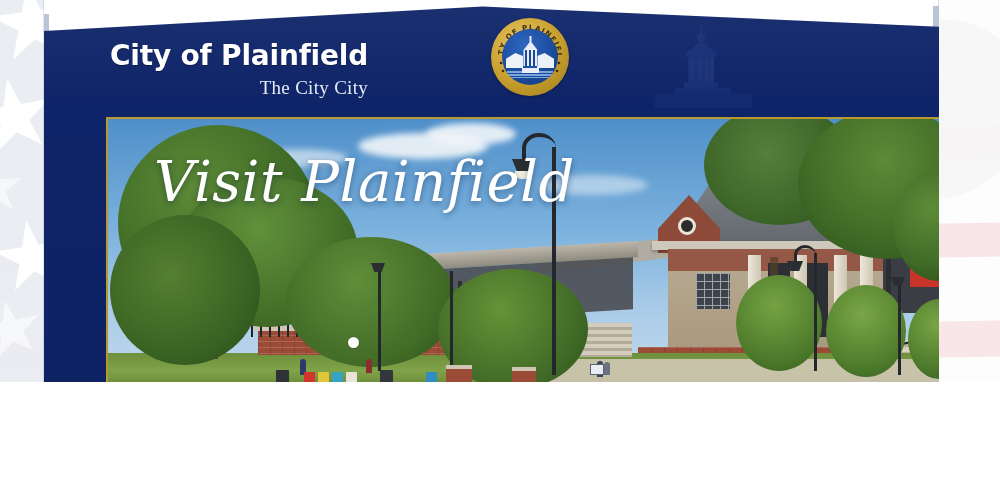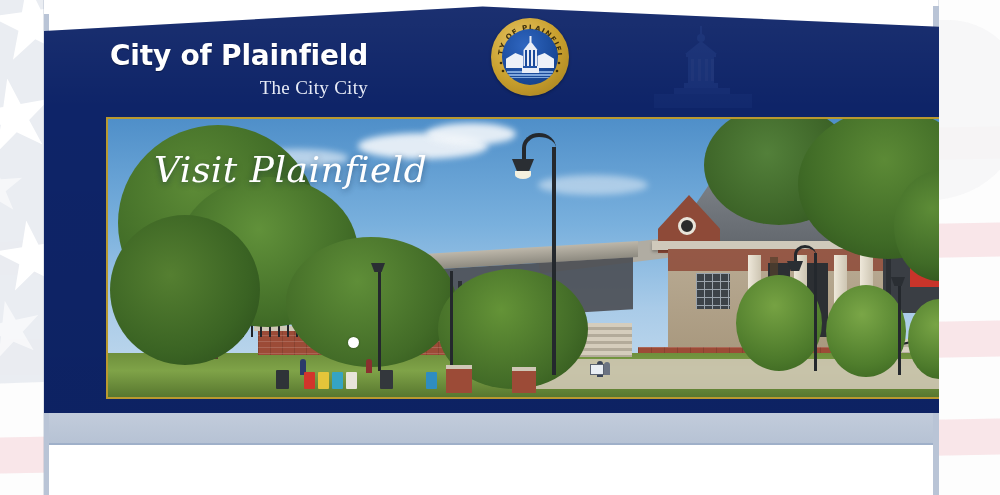--- a/index.html
+++ b/index.html
@@ -7,21 +7,21 @@
   html, body {
     width: 1000px; height: 495px;
     overflow: hidden;
     font-family: "Liberation Sans", sans-serif;
     background: #ffffff;
   }
 
   
   #page {
     position: relative;
-    width: 1000px; height: 495px;
+    width: 1000px; height: 382px;
     background: #fdfdfd;
     overflow: hidden;
   }
   .flag-bg {
     position: absolute; inset: 0;
     overflow: hidden;
   }
   
   .stripe {
     position: absolute; left: 0; width: 1000px;
@@ -334,21 +334,21 @@
 
   
   .person { position:absolute; width:6px; height:16px; border-radius:3px 3px 0 0; }
   .bin { position:absolute; width:11px; height:17px; border-radius:1px; }
 
   
   .visit-mark {
     position:absolute; left:46px; top:30px;
     font-family: "DejaVu Serif", serif;
     font-style: italic;
-    font-size: 36px;
+    font-size: 56px;
     font-weight: 400;
     color:#ffffff;
     letter-spacing: 0.5px;
     text-shadow: 0 2px 6px rgba(10,30,60,.45);
     z-index: 9;
     white-space: nowrap;
   }
 
   
   .slide-dots {

